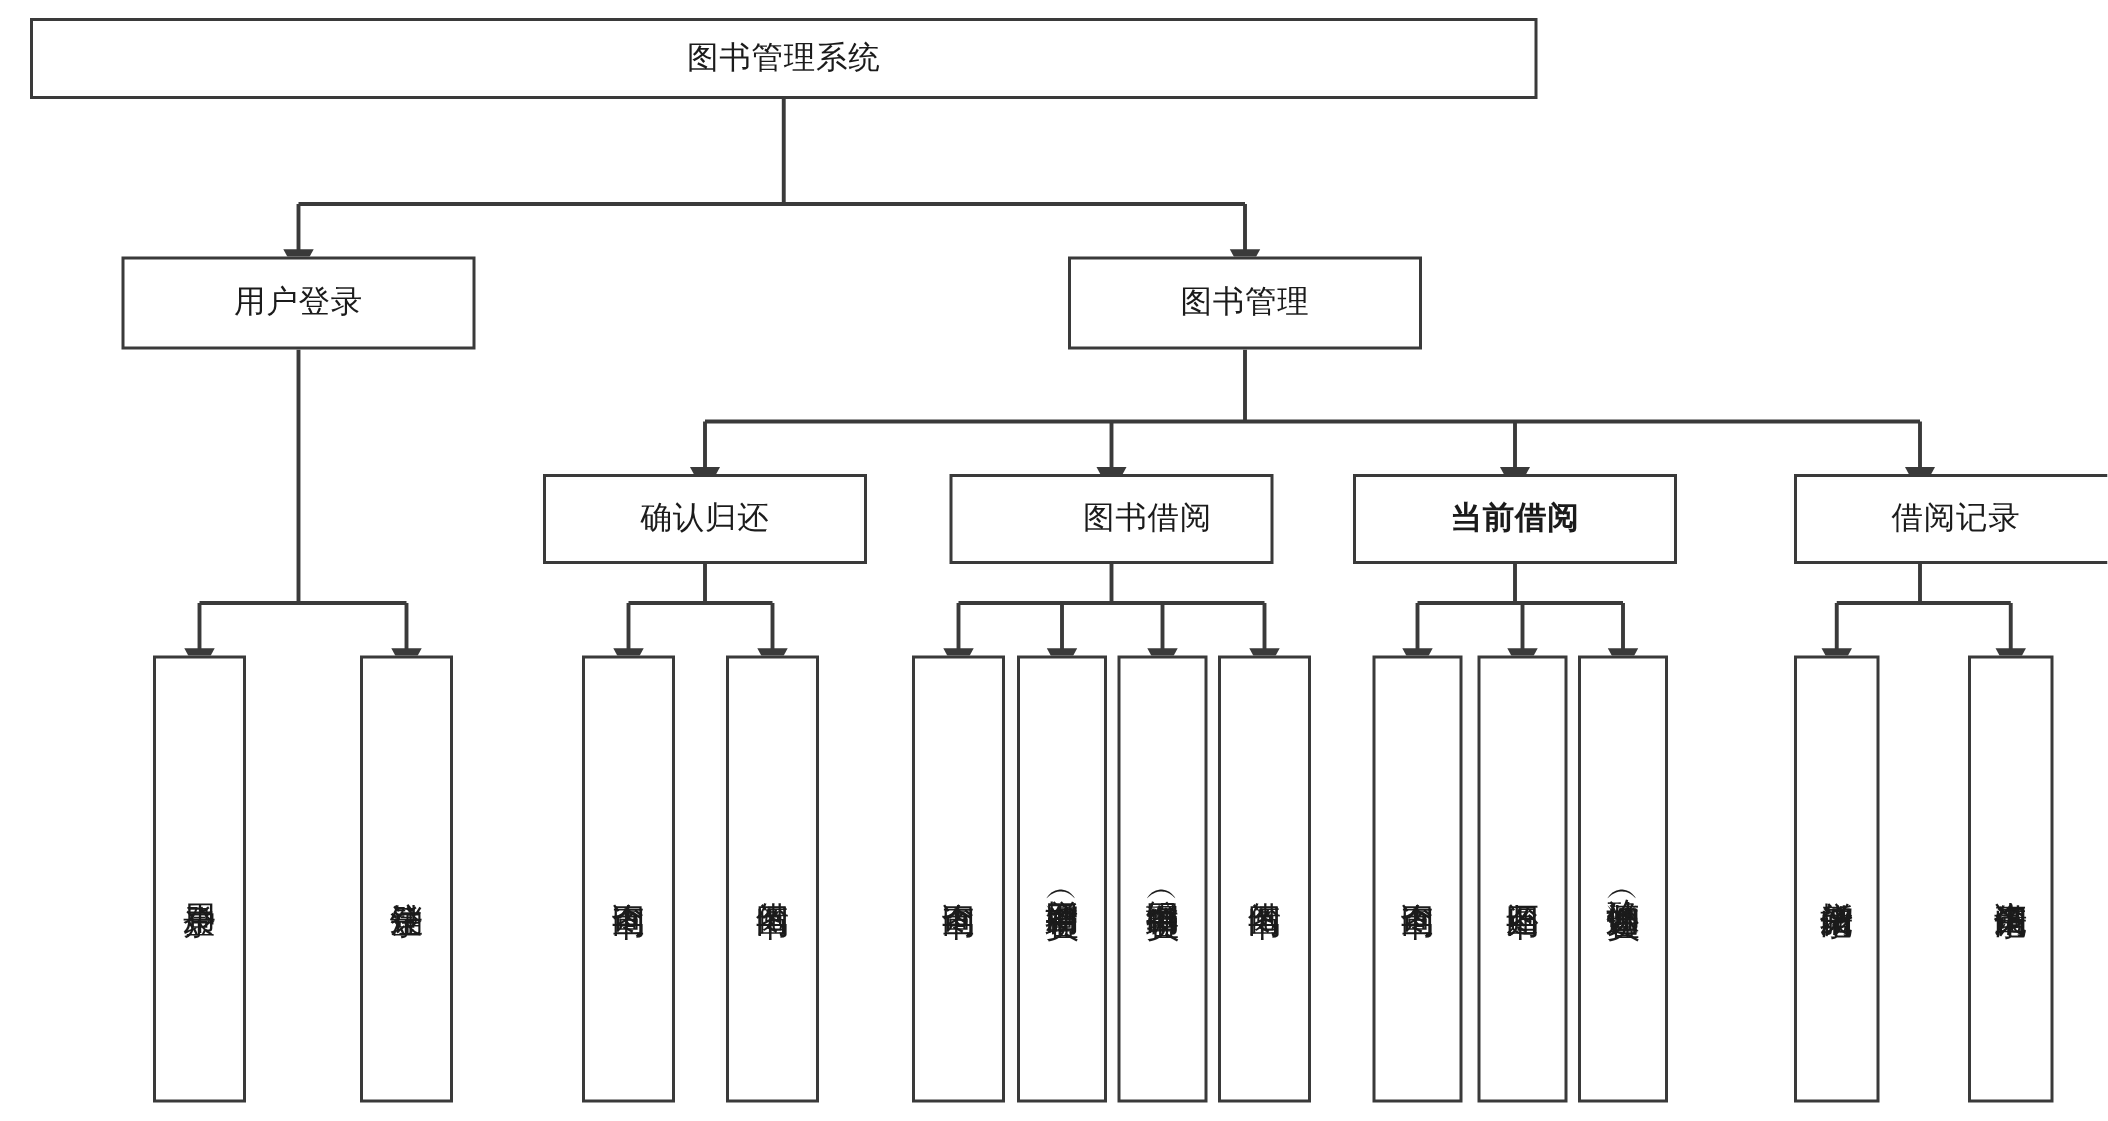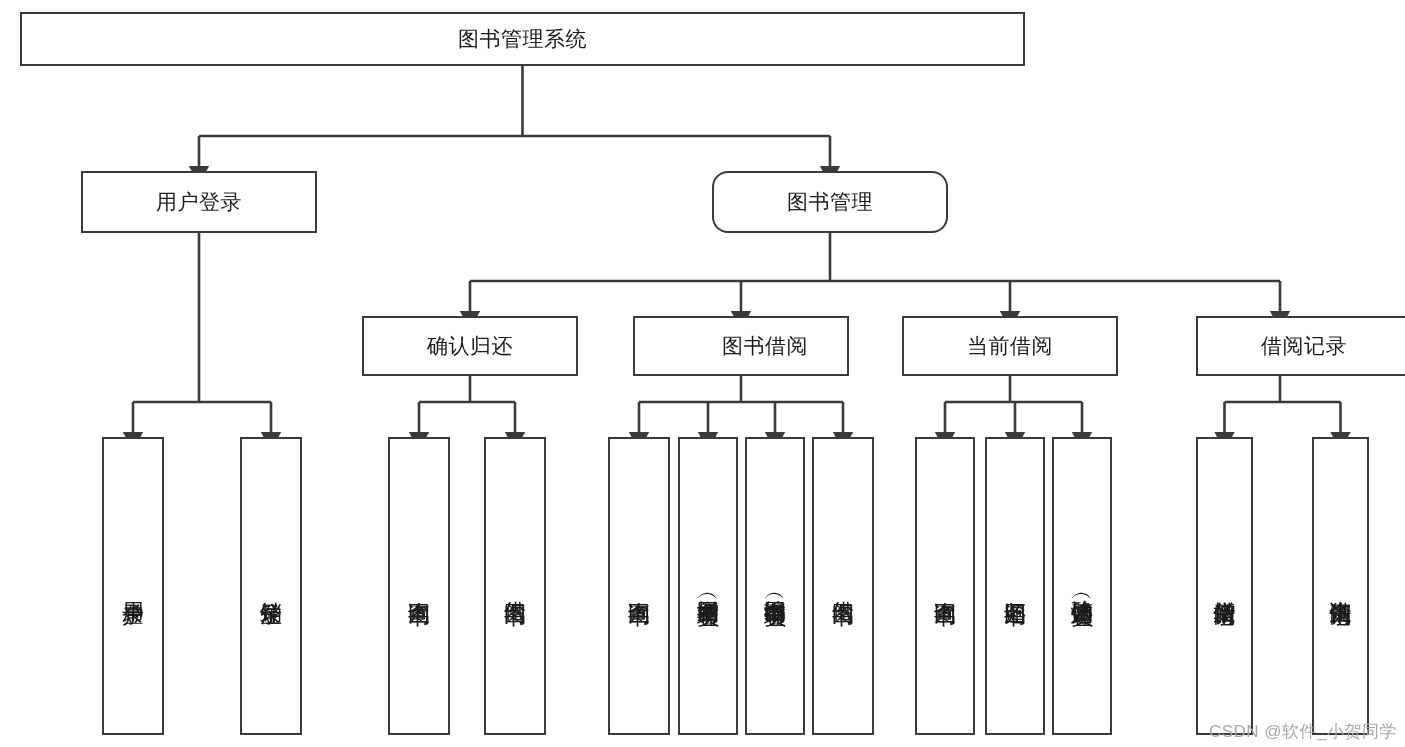--- a/index.html
+++ b/index.html
@@ -122,30 +122,30 @@
       </g>
   </svg>
 
   <div id="nodes-layer">
       <div class="node horizontal" style="left: 20px; top: 12px; width: 1005px; height: 54px;">
         <span class="node-label">图书管理系统</span>
       </div>
       <div class="node horizontal" style="left: 81px; top: 171px; width: 236px; height: 62px;">
         <span class="node-label">用户登录</span>
       </div>
-      <div class="node horizontal" style="left: 712px; top: 171px; width: 236px; height: 62px; border-radius: 16px;">
+      <div class="node horizontal" style="left: 712px; top: 171px; width: 236px; height: 62px;">
         <span class="node-label">图书管理</span>
       </div>
       <div class="node horizontal" style="left: 362px; top: 316px; width: 216px; height: 60px;">
         <span class="node-label">确认归还</span>
       </div>
       <div class="node horizontal" style="left: 633px; top: 316px; width: 216px; height: 60px; padding-left: 48px;">
         <span class="node-label">图书借阅</span>
       </div>
-      <div class="node horizontal" style="left: 902px; top: 316px; width: 216px; height: 60px;">
+      <div class="node horizontal" style="left: 902px; top: 316px; width: 216px; height: 60px; font-weight: bold;">
         <span class="node-label">当前借阅</span>
       </div>
       <div class="node horizontal" style="left: 1196px; top: 316px; width: 216px; height: 60px;">
         <span class="node-label">借阅记录</span>
       </div>
       <div class="node vertical" style="left: 102px; top: 437px; width: 62px; height: 298px;">
         <span class="node-label">用户登录</span>
       </div>
       <div class="node vertical" style="left: 240px; top: 437px; width: 62px; height: 298px;">
         <span class="node-label">注销登录</span>
@@ -178,15 +178,14 @@
         <span class="node-label">确认归还（管理员）</span>
       </div>
       <div class="node vertical tall-label" style="left: 1196px; top: 437px; width: 57px; height: 298px;">
         <span class="node-label">新增借阅记录</span>
       </div>
       <div class="node vertical tall-label" style="left: 1312px; top: 437px; width: 57px; height: 298px;">
         <span class="node-label">查询借阅记录</span>
       </div>
     </div>
 
-  <div id="watermark">CSDN @软件_小贺同学</div>
 
 </div>
 
 </body></html>

